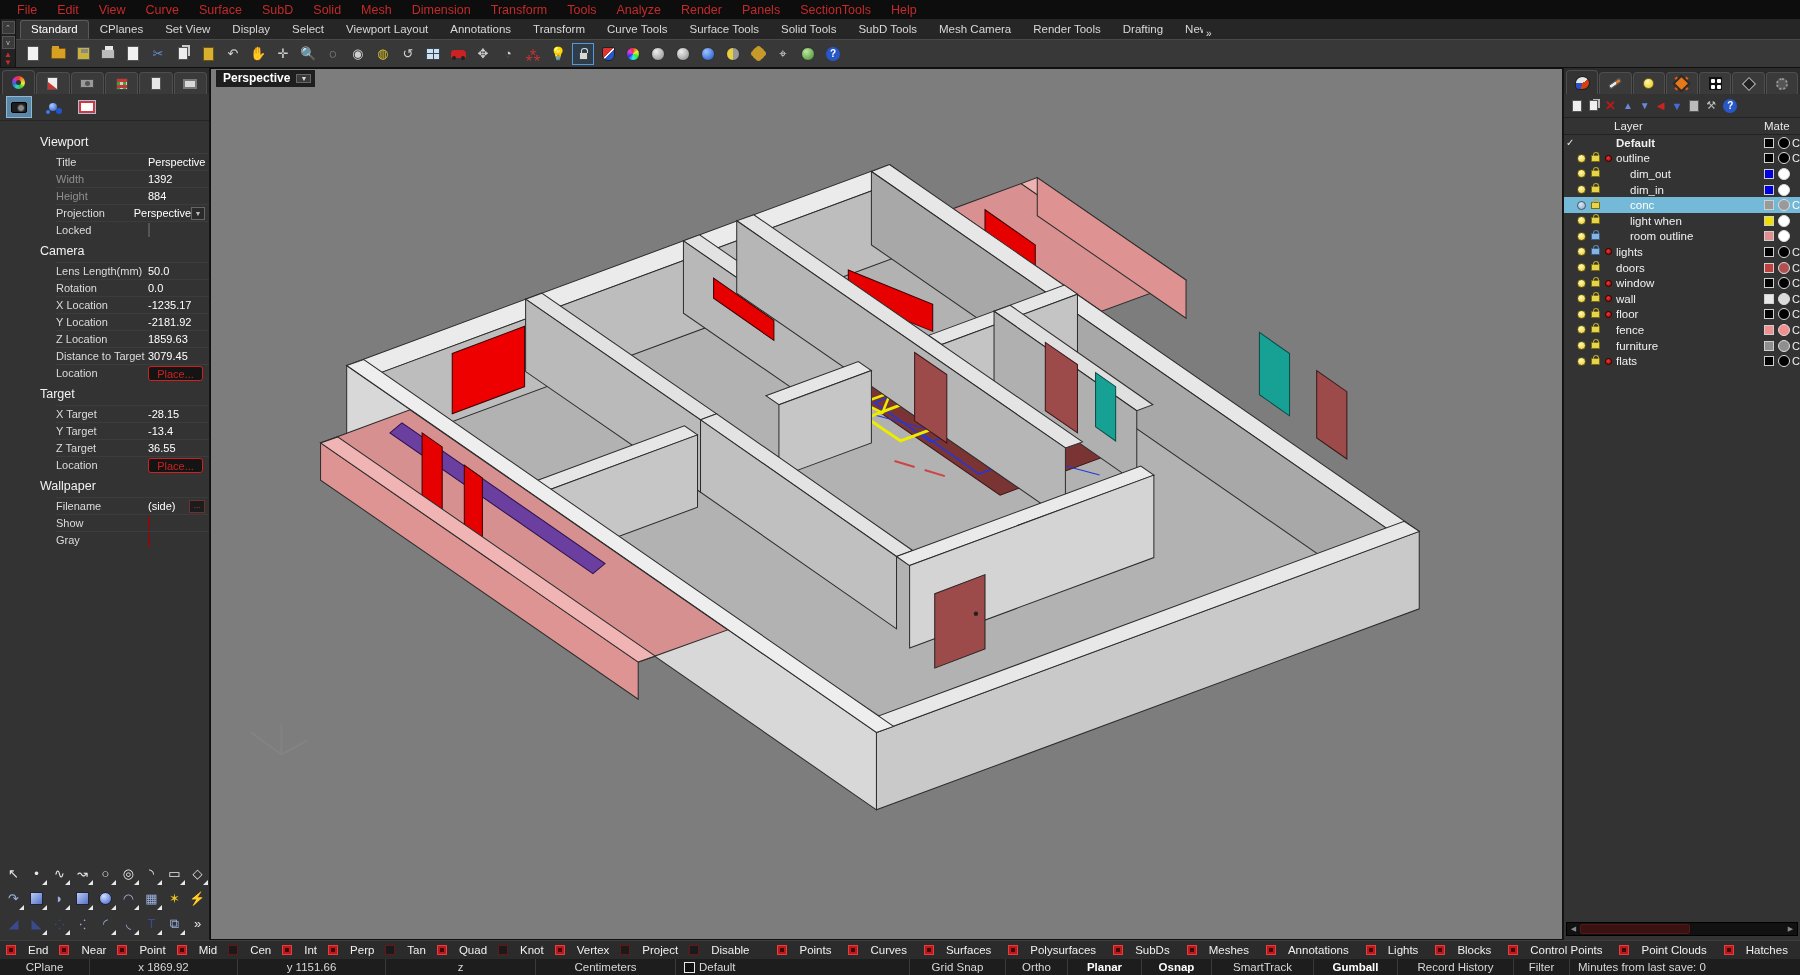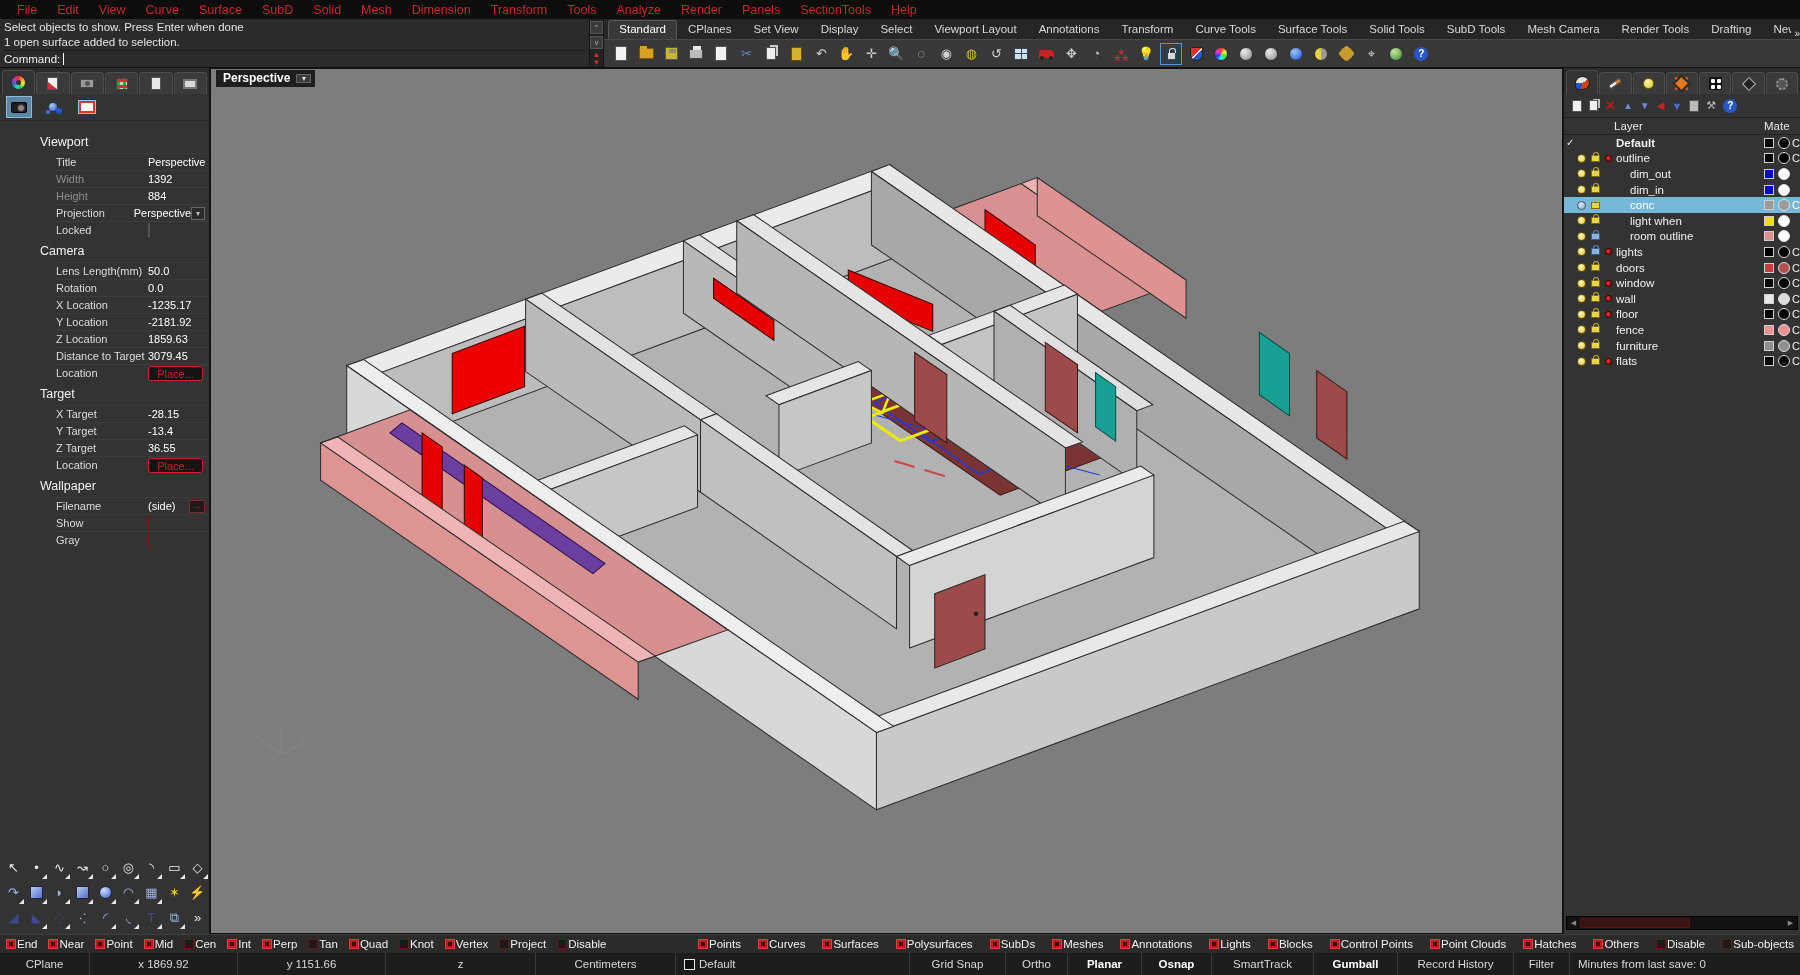--- a/index.html
+++ b/index.html
@@ -180,29 +180,29 @@
   .mc { width:12px; height:12px; border-radius:50%; border:1px solid #ddd; margin-right:2px; flex:none; }
   .ml { width:8px; overflow:hidden; white-space:nowrap; font-size:11px; }
   .rscroll { height:14px; margin:2px 2px 4px 2px; background:#111; border:1px solid #000; display:flex; align-items:center; }
   .rs-arr { width:13px; color:#888; font-size:7px; text-align:center; }
   .rs-thumb { width:110px; height:10px; background:#3a1212; border:1px solid #551818; border-radius:2px; }
   .rs-track { flex:1; }
 
   
   .osnap { height:19px; background:#2b2b2b; border-top:1px solid #3e3e3e; display:flex; align-items:center;
     padding:0 6px; font-size:11.5px; color:#f0f0f0; }
-  .osn { display:flex; align-items:center; gap:1px; margin-right:11px; white-space:nowrap; }
+  .osn { display:flex; align-items:center; gap:12px; margin-right:11px; white-space:nowrap; }
   .ocb { width:10px; height:10px; border:1px solid #6a1515; background:#1a1a1a; }
   .ocb.on { background:#c01818; border-color:#e04040; position:relative; }
   .ocb.on:before { content:""; position:absolute; inset:2px; background:#400808; }
   .osnap .gap { flex:1; }
   .osn2 { margin-right:0; margin-left:17px; }
 
   
-  .statusbar { height:22px; background:#1d1d1d; display:flex; align-items:stretch; font-size:11.5px; color:#d8d8d8; }
+  .statusbar { height:16px; background:#1d1d1d; display:flex; align-items:stretch; font-size:11.5px; color:#d8d8d8; }
   .sb { border-right:1px solid #3a3a3a; display:flex; align-items:center; justify-content:center;
     padding:0 8px; white-space:nowrap; }
   .sb.bold { font-weight:bold; color:#fff; }
   .sb.left { justify-content:flex-start; }
   .lswatch { width:11px; height:11px; background:#111; border:1px solid #e8e8e8; margin-right:4px; }
 </style>
 </head>
 <body>
 
 <div class="app">
@@ -221,28 +221,20 @@
     <span class="mi">Transform</span>
     <span class="mi">Tools</span>
     <span class="mi">Analyze</span>
     <span class="mi">Render</span>
     <span class="mi">Panels</span>
     <span class="mi">SectionTools</span>
     <span class="mi">Help</span>
   </div>
 
   <div class="band">
-    <div class="cmdarea">
-      <div class="cmdline">Select objects to show. Press Enter when done</div>
-      <div class="cmdline">1 open surface added to selection.</div>
-      <div class="cmdprompt">
-        <span>Command:</span>
-        <span class="caret"></span>
-      </div>
-    </div>
     <div class="cmdstrip">
       <span class="cstrip-btn">⌃</span>
       <span class="cstrip-btn">v</span>
       <span class="cstrip-arrows">▲<br>▼</span>
     </div>
     <div class="toolzone">
       <div class="tabsrow">
         <span class="ttab active">Standard</span>
         <span class="ttab">CPlanes</span>
         <span class="ttab">Set View</span>

